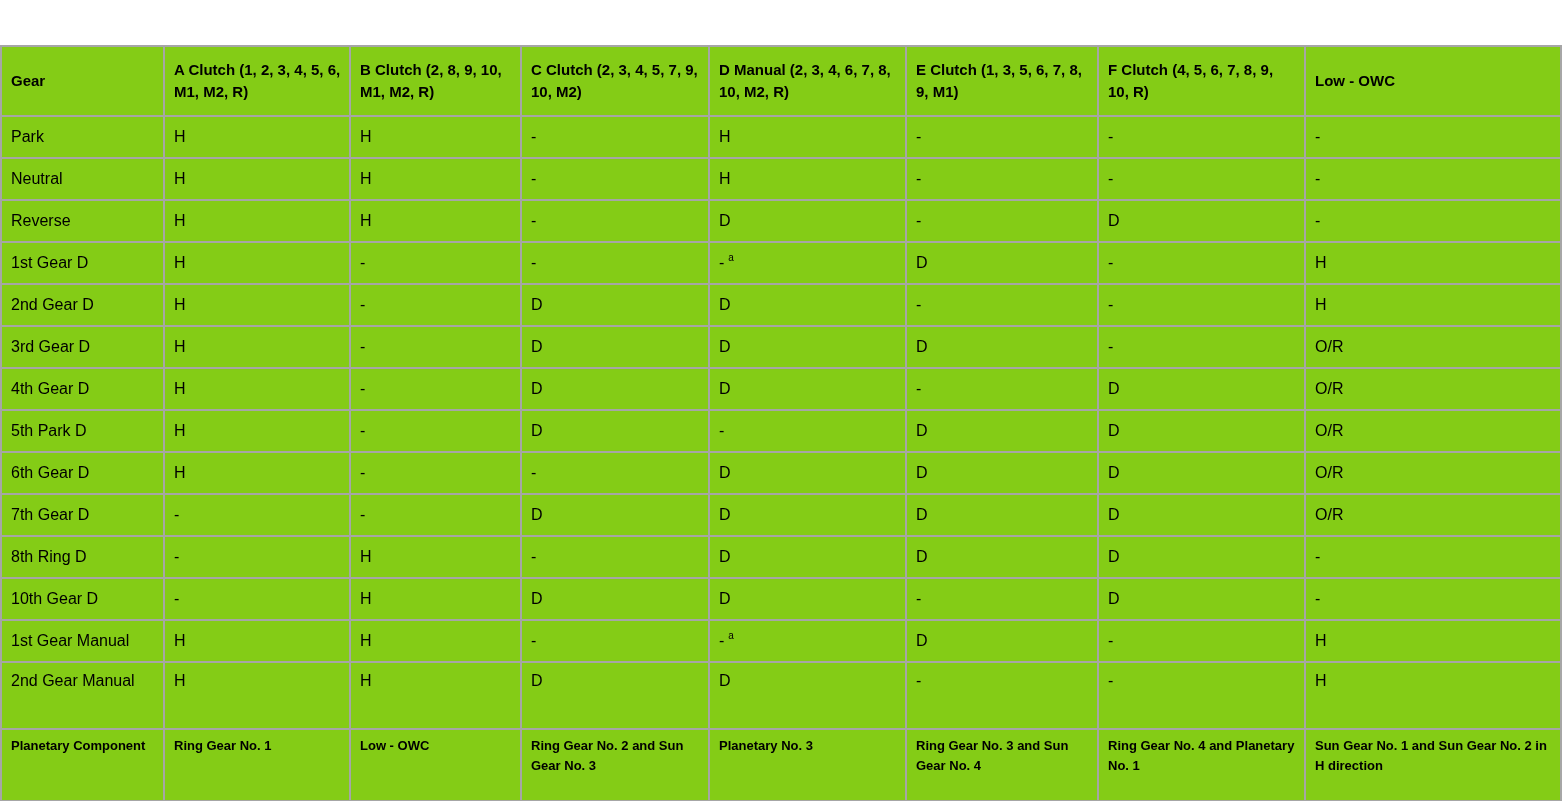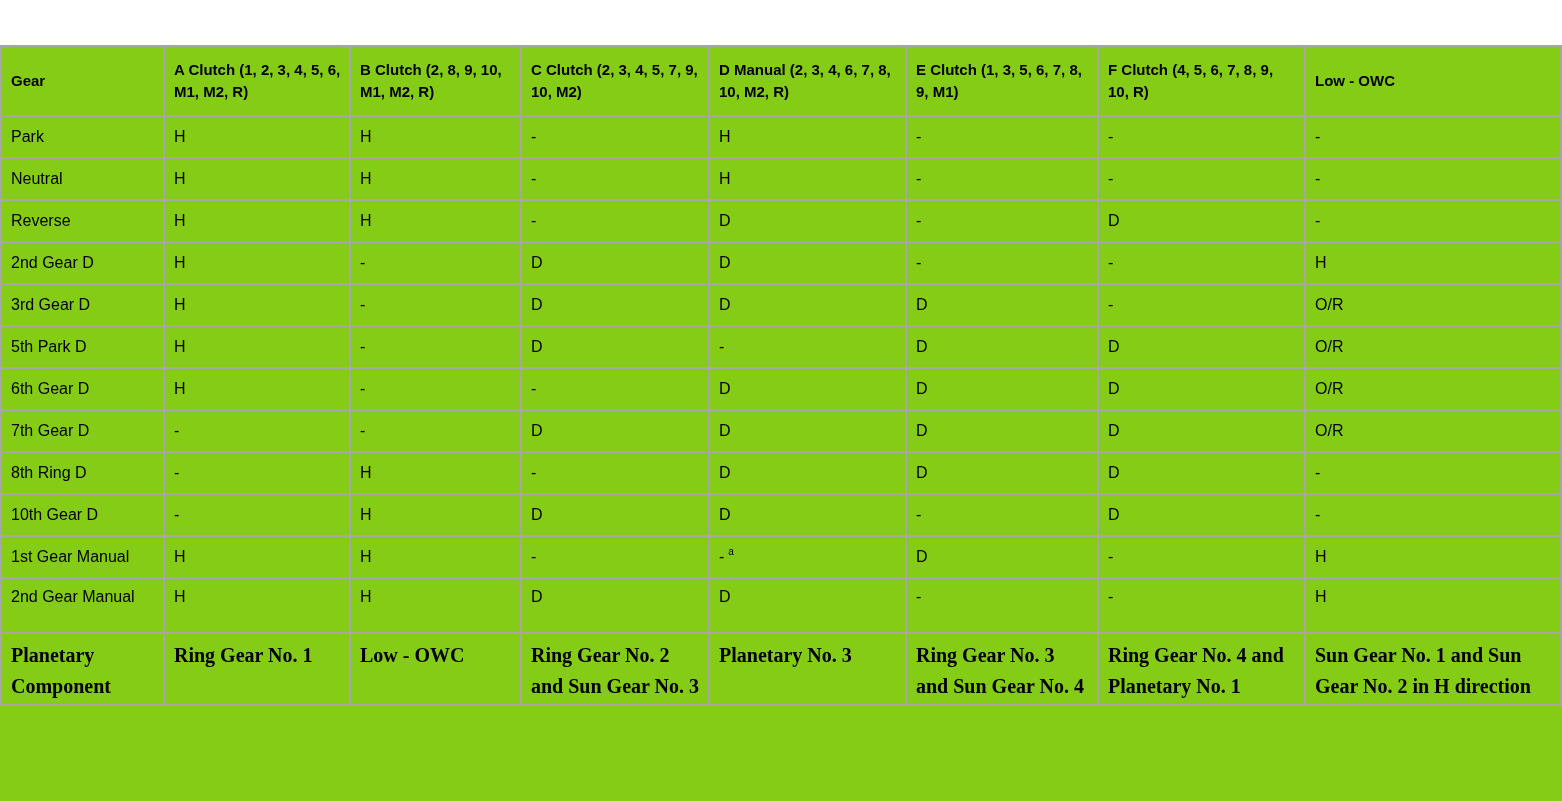--- a/index.html
+++ b/index.html
@@ -36,31 +36,30 @@
     font-size: 15px;
     line-height: 1.45;
     vertical-align: middle;
   }
   table.gear-table tbody tr { height: 42px; }
   table.gear-table tbody td {
     font-size: 16px;
     font-weight: normal;
     line-height: 1.3;
   }
-  table.gear-table tr.tall { height: 55px; }
+  table.gear-table tr.tall { height: 67px; }
   table.gear-table tr.tall td {
     vertical-align: top;
     padding-top: 6px;
     line-height: 1.55;
   }
   table.gear-table tr.bold-row { height: 72px; }
   table.gear-table tr.bold-row td {
     font-weight: bold;
-    font-size: 20px;
-    font-family: Liberation Serif, serif;
+    font-size: 13px;
   }
   table.gear-table sup {
     font-size: 10px;
     line-height: 0;
     margin-left: 4px;
   }
 </style>
 </head>
 <body>
 
@@ -113,37 +112,57 @@
           <td>Reverse</td>
           <td>H</td>
           <td>H</td>
           <td>-</td>
           <td>D</td>
           <td>-</td>
           <td>D</td>
           <td>-</td>
         </tr>
         <tr>
+          <td>1st Gear D</td>
+          <td>H</td>
+          <td>-</td>
+          <td>-</td>
+          <td>-<sup>a</sup></td>
+          <td>D</td>
+          <td>-</td>
+          <td>H</td>
+        </tr>
+        <tr>
           <td>2nd Gear D</td>
           <td>H</td>
           <td>-</td>
           <td>D</td>
           <td>D</td>
           <td>-</td>
           <td>-</td>
           <td>H</td>
         </tr>
         <tr>
           <td>3rd Gear D</td>
           <td>H</td>
           <td>-</td>
           <td>D</td>
           <td>D</td>
           <td>D</td>
           <td>-</td>
+          <td>O/R</td>
+        </tr>
+        <tr>
+          <td>4th Gear D</td>
+          <td>H</td>
+          <td>-</td>
+          <td>D</td>
+          <td>D</td>
+          <td>-</td>
+          <td>D</td>
           <td>O/R</td>
         </tr>
         <tr>
           <td>5th Park D</td>
           <td>H</td>
           <td>-</td>
           <td>D</td>
           <td>-</td>
           <td>D</td>
           <td>D</td>

